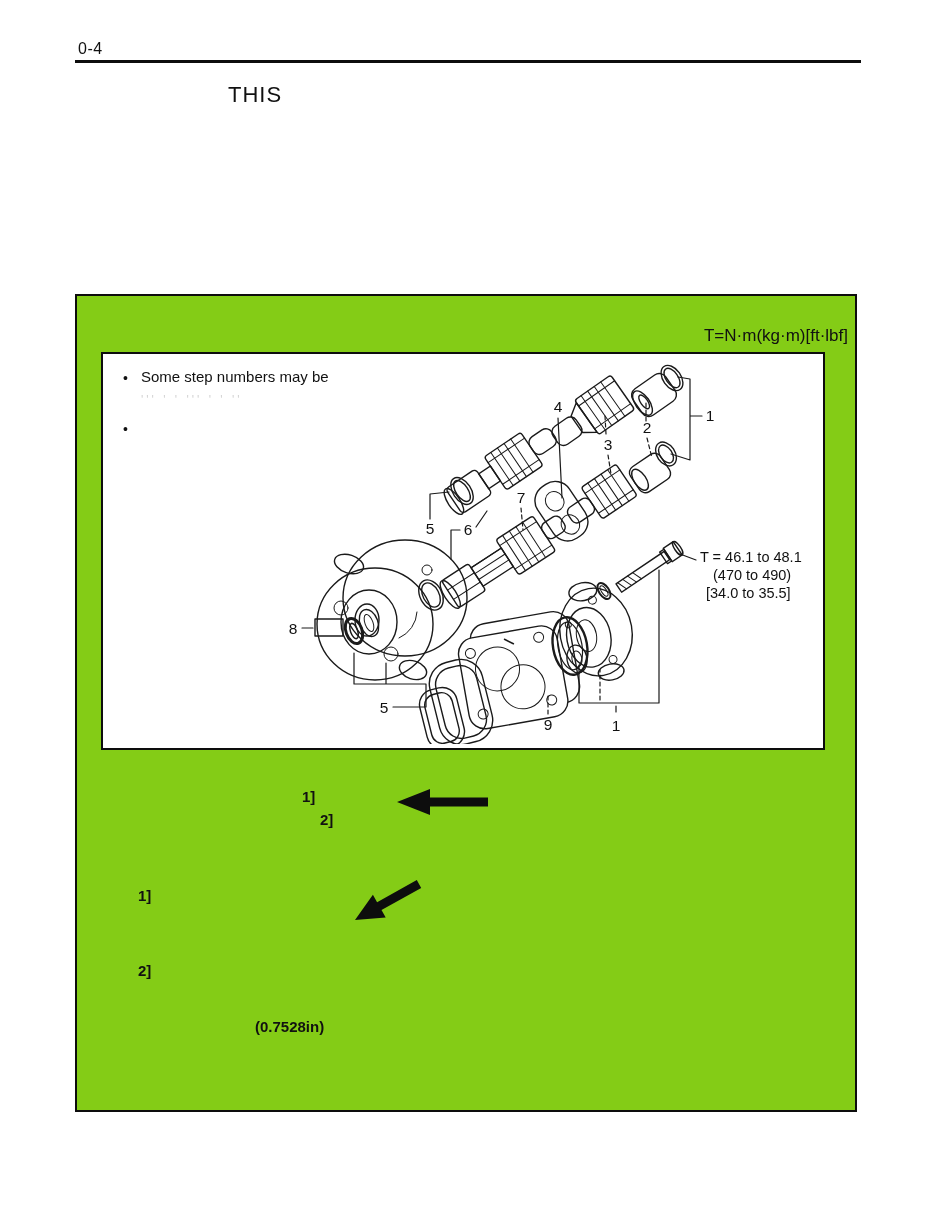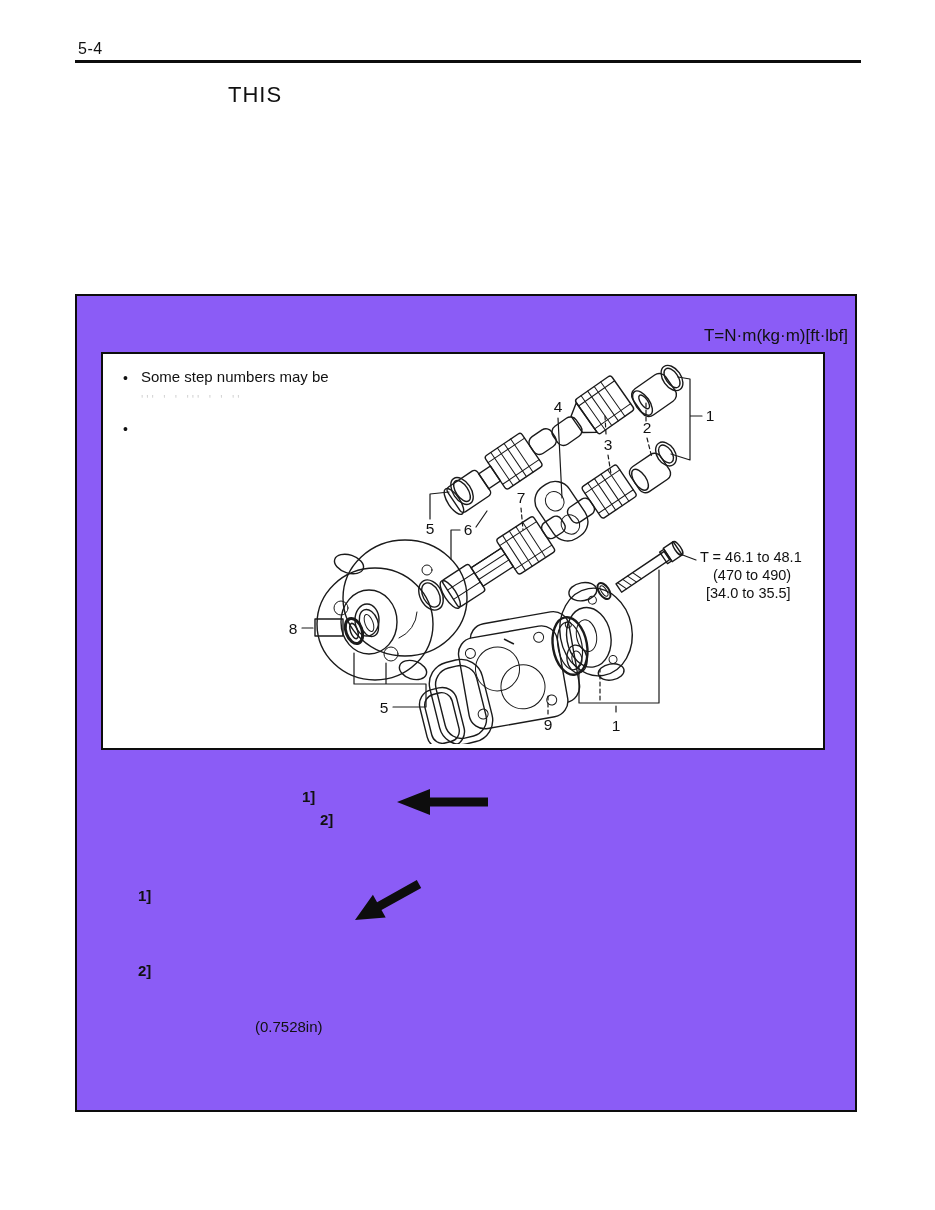--- a/index.html
+++ b/index.html
@@ -7,43 +7,43 @@
     width:935px;height:1210px;position:relative;overflow:hidden;
     font-family:"Liberation Sans", sans-serif;color:#111;
     -webkit-font-smoothing:antialiased;
   }
   .abs{position:absolute;}
   
   .page-number{left:78px;top:40px;font-size:16px;font-weight:500;letter-spacing:.5px;}
   .header-rule{left:75px;top:60px;width:786px;height:3px;background:#0d0d0d;}
   .page-title{left:228px;top:82px;font-size:22px;font-weight:normal;letter-spacing:1px;}
   
-  .figure-box{left:75px;top:294px;width:778px;height:814px;border:2px solid #0d0d0d;background:#8b5cf6;}
+  .figure-box{left:75px;top:294px;width:778px;height:814px;border:2px solid #0d0d0d;background:#84cc16;}
   .torque-unit{right:7px;top:30px;font-size:17px;font-weight:500;white-space:nowrap;}
   
   .diagram-box{left:24px;top:56px;width:720px;height:394px;border:2px solid #0d0d0d;background:#fff;}
   .notes{left:20px;top:13px;width:340px;font-size:15px;line-height:20px;}
   .note-row{display:flex;align-items:flex-start;margin-bottom:4px;}
   .bullet{width:18px;flex:0 0 18px;font-size:14px;padding-top:1px;}
   .note-faded{opacity:.33;color:#777;font-size:12px;letter-spacing:3px;margin-left:18px;margin-top:-2px;height:14px;overflow:hidden;}
   .note-row.second{margin-top:14px;}
   .diagram-svg{position:absolute;left:0;top:0;}
   
   .step-label{font-size:15px;font-weight:bold;}
   .step-1a{left:225px;top:492px;}
   .step-2a{left:243px;top:515px;}
   .step-1b{left:61px;top:591px;}
   .step-2b{left:61px;top:666px;}
-  .dimension{left:178px;top:722px;font-size:15px;font-weight:normal;}
+  .dimension{left:178px;top:722px;font-size:15px;font-weight:bold;}
   svg{display:block;}
 </style>
 </head>
 <body>
 
-<div class="abs page-number">5-4</div>
+<div class="abs page-number">0-4</div>
 <div class="abs header-rule"></div>
 <div class="abs page-title">THIS</div>
 
 <div class="abs figure-box">
 
   <div class="abs torque-unit">T=N·m(kg·m)[ft·lbf]</div>
 
   <div class="abs diagram-box">
 
     <svg class="diagram-svg" width="720" height="390" viewBox="101 352 720 390" fill="none" stroke="#1a1a1a" stroke-width="1.4" stroke-linecap="round" stroke-linejoin="round">

